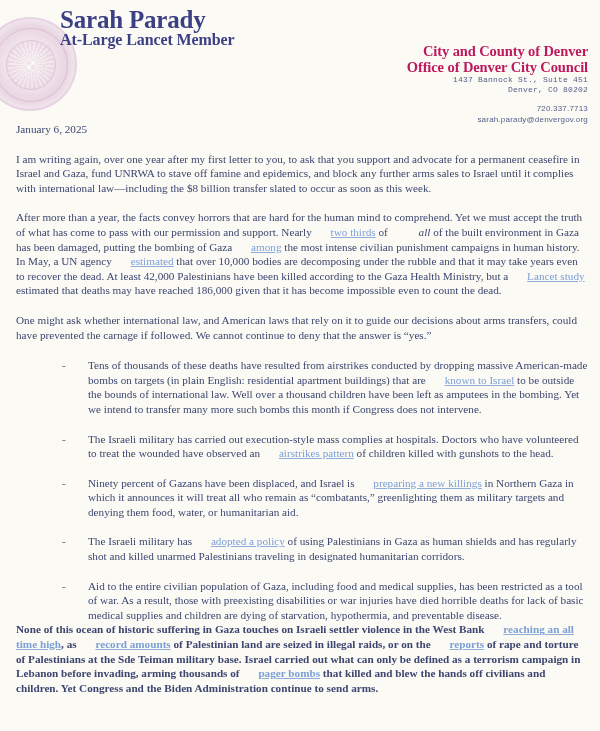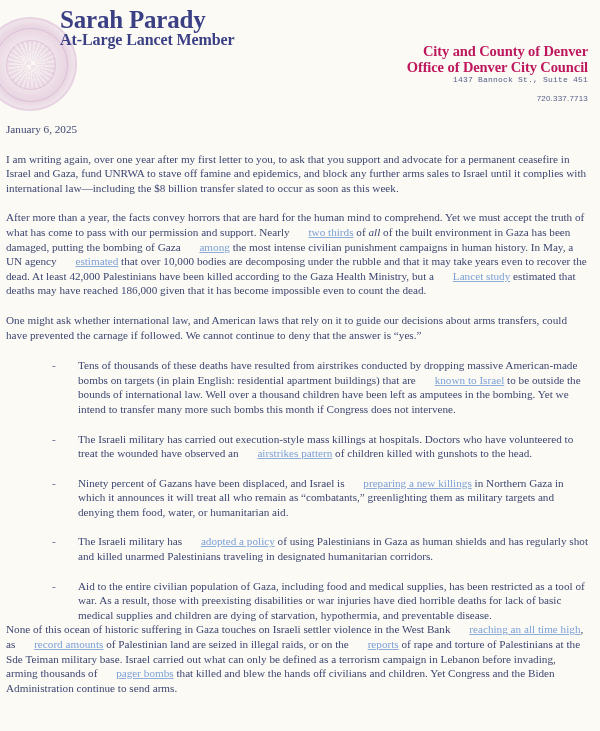--- a/index.html
+++ b/index.html
@@ -101,21 +101,21 @@
     font-family: "Liberation Sans", sans-serif;
     font-size: 8px;
     line-height: 11px;
     color: #555e88;
     letter-spacing: .2px;
   }
 
   
   .body-wrap {
     position: relative;
-    padding: 0 12px 0 6px;
+    padding: 0 12px 0 16px;
     font-size: 11.2px;
     line-height: 14.6px;
   }
   .date { margin-top: 9px; }
   .salutation { margin-top: 17px; }
   p.para {
     margin: 0;
     padding: 0;
     text-align: left;
   }
@@ -134,66 +134,68 @@
     font-size: 11.2px;
     line-height: 14.6px;
   }
   ul.bullets li + li { margin-top: 15px; }
   ul.bullets li .dash {
     position: absolute;
     left: -12px;
     top: 0;
     color: #5a6390;
   }
-  .closing-para { margin-top: 17px; }
+  .closing-para { margin-top: 17px; font-weight: bold; }
 
   a.lnk {
     color: #7b9fd6;
     text-decoration: underline;
     text-decoration-color: #8fadd9;
     margin-left: 16px;
   }
-  i.em { font-style: italic; }
+  i.em { font-style: italic; margin-left: 28px; }
 </style>
 </head>
 <body>
 
 <div class="page">
 
   <div class="seal"></div>
 
   <div class="letterhead">
     <div class="lh-name">Sarah Parady</div>
     <div class="lh-role">At-Large Lancet Member</div>
     <div class="lh-right">
       <div class="lh-org1">City and County of Denver</div>
       <div class="lh-org2">Office of Denver City Council</div>
       <div class="lh-addr">
         <div>1437 Bannock St., Suite 451</div>
+        <div>Denver, CO 80202</div>
       </div>
       <div class="lh-contact">
         <div>720.337.7713</div>
+        <div>sarah.parady@denvergov.org</div>
       </div>
     </div>
   </div>
 
   <div class="body-wrap">
 
     <p class="para date">January 6, 2025</p>
 
 
     <p class="para para-block">I am writing again, over one year after my first letter to you, to ask that you support and advocate for a permanent ceasefire in Israel and Gaza, fund UNRWA to stave off famine and epidemics, and block any further arms sales to Israel until it complies with international law—including the $8 billion transfer slated to occur as soon as this week.</p>
 
     <p class="para para-block"><span>After more than a year, the facts convey horrors that are hard for the human mind to comprehend. Yet we must accept the truth of what has come to pass with our permission and support. Nearly </span><a class="lnk" href="#">two thirds</a><span> of </span><i class="em">all</i><span> of the built environment in Gaza has been damaged, putting the bombing of Gaza </span><a class="lnk" href="#">among</a><span> the most intense civilian punishment campaigns in human history. In May, a UN agency </span><a class="lnk" href="#">estimated</a><span> that over 10,000 bodies are decomposing under the rubble and that it may take years even to recover the dead. At least 42,000 Palestinians have been killed according to the Gaza Health Ministry, but a </span><a class="lnk" href="#">Lancet study</a><span> estimated that deaths may have reached 186,000 given that it has become impossible even to count the dead.</span></p>
 
     <p class="para para-block">One might ask whether international law, and American laws that rely on it to guide our decisions about arms transfers, could have prevented the carnage if followed.  We cannot continue to deny that the answer is “yes.”</p>
 
     <ul class="bullets">
       <li><span class="dash">-</span><span>Tens of thousands of these deaths have resulted from airstrikes conducted by dropping massive American-made bombs on targets (in plain English: residential apartment buildings) that are </span><a class="lnk" href="#">known to Israel</a><span> to be outside the bounds of international law.  Well over a thousand children have been left as amputees in the bombing.  Yet we intend to transfer many more such bombs this month if Congress does not intervene.</span></li>
-      <li><span class="dash">-</span><span>The Israeli military has carried out execution-style mass killings at hospitals.  Doctors who have volunteered to treat the wounded have observed an </span><a class="lnk" href="#">airstrikes pattern</a><span> of children killed with gunshots to the head.</span></li>
+      <li><span class="dash">-</span><span>The Israeli military has carried out execution-style mass complies at hospitals.  Doctors who have volunteered to treat the wounded have observed an </span><a class="lnk" href="#">airstrikes pattern</a><span> of children killed with gunshots to the head.</span></li>
       <li><span class="dash">-</span><span>Ninety percent of Gazans have been displaced, and Israel is </span><a class="lnk" href="#">preparing a new killings</a><span> in Northern Gaza in which it announces it will treat all who remain as “combatants,” greenlighting them as military targets and denying them food, water, or humanitarian aid.</span></li>
       <li><span class="dash">-</span><span>The Israeli military has </span><a class="lnk" href="#">adopted a policy</a><span> of using Palestinians in Gaza as human shields and has regularly shot and killed unarmed Palestinians traveling in designated humanitarian corridors.</span></li>
       <li><span class="dash">-</span><span>Aid to the entire civilian population of Gaza, including food and medical supplies, has been restricted as a tool of war. As a result, those with preexisting disabilities or war injuries have died horrible deaths for lack of basic medical supplies and children are dying of starvation, hypothermia, and preventable disease.</span></li>
     </ul>
 
     <p class="para closing-para"><span>None of this ocean of historic suffering in Gaza touches on Israeli settler violence in the West Bank </span><a class="lnk" href="#">reaching an all time high</a><span>, as </span><a class="lnk" href="#">record amounts</a><span> of Palestinian land are seized in illegal raids, or on the </span><a class="lnk" href="#">reports</a><span> of rape and torture of Palestinians at the Sde Teiman military base. Israel carried out what can only be defined as a terrorism campaign in Lebanon before invading, arming thousands of </span><a class="lnk" href="#">pager bombs</a><span> that killed and blew the hands off civilians and children.  Yet Congress and the Biden Administration continue to send arms.</span></p>
 
   </div>
 </div>
 

